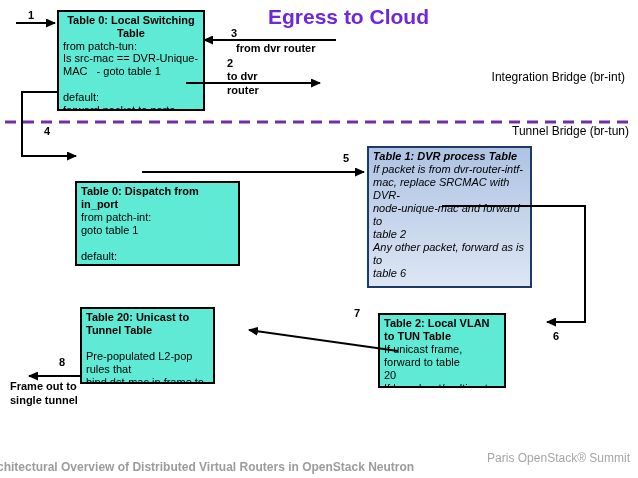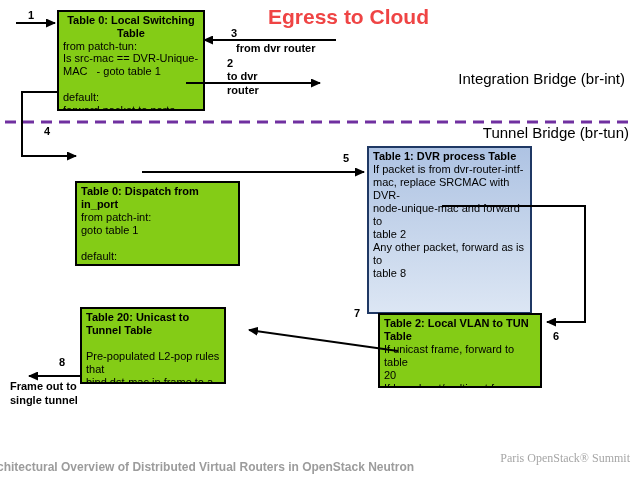--- a/index.html
+++ b/index.html
@@ -2,24 +2,24 @@
 <html><head>
 <meta charset="utf-8">
 <style>
   html,body{margin:0;padding:0;background:#fff;}
   .slide{
     position:relative;width:638px;height:478px;background:#ffffff;
     font-family:"Liberation Sans",sans-serif;color:#000;overflow:hidden;
   }
   .slide-title{
     position:absolute;left:268px;top:5px;z-index:2;
-    font-size:21px;font-weight:bold;color:#ef4444;white-space:nowrap;
+    font-size:21px;font-weight:bold;color:#6d28d9;white-space:nowrap;
   }
   .box{
-    position:absolute;z-index:1;background:#84cc16;border:2px solid #000;
+    position:absolute;z-index:1;background:#5eead4;border:2px solid #000;
     box-sizing:border-box;padding:2px 4px;font-size:11px;line-height:12.8px;
     overflow:hidden;
   }
   .box-title{font-weight:bold;white-space:pre-wrap;}
   .box-title.centered{text-align:center;}
   .box-body{white-space:pre-wrap;}
   .box-gradient{
     background:linear-gradient(180deg,#aec3e3 0%,#c3d3ea 45%,#dce6f4 100%);
     border:2px solid #1F3864;
   }
@@ -28,29 +28,29 @@
   }
   .edge-label{
     position:absolute;z-index:2;font-size:11px;font-weight:bold;
     white-space:pre-wrap;line-height:13.5px;
   }
   .plain-label{
     position:absolute;z-index:2;font-size:11px;font-weight:bold;
     white-space:pre-wrap;line-height:14px;
   }
   .bridge-label{
-    position:absolute;z-index:2;font-size:15px;white-space:nowrap;
+    position:absolute;z-index:2;font-size:12px;white-space:nowrap;
   }
   .footer-left{
     position:absolute;left:-3px;top:460px;z-index:2;
     font-size:12px;font-weight:bold;color:#9C9C9C;white-space:nowrap;
   }
   .footer-right{
     position:absolute;right:8px;top:451px;z-index:2;
-    font-size:12px;color:#A6A6A6;white-space:nowrap;font-family:Liberation Serif, serif;
+    font-size:12px;color:#A6A6A6;white-space:nowrap;
   }
   svg.overlay{
     position:absolute;left:0;top:0;z-index:5;pointer-events:none;
   }
 </style>
 </head>
 <body>
 
 <div class="slide">
 
@@ -72,39 +72,39 @@
 
   <div class="box" style="left:75px;top:142px;width:165px;height:85px;line-height:13px;margin-top:39px;">
     <div class="box-title">Table 0: Dispatch from in_port</div>
     <div class="box-body">from patch-int:
 goto table 1
 
 default:
 drop</div>
   </div>
 
-  <div class="box box-gradient" style="left:367px;top:146px;width:165px;height:168px;line-height:13px;">
+  <div class="box box-gradient" style="left:367px;top:146px;width:165px;height:142px;line-height:13px;font-style:italic;">
     <div class="box-title">Table 1: DVR process Table</div>
     <div class="box-body">If packet is from dvr-router-intf-
 mac, replace SRCMAC with DVR-
 node-unique-mac and forward to
 table 2
 Any other packet, forward as is to
-table 8</div>
+table 6</div>
   </div>
 
-  <div class="box" style="left:378px;top:313px;width:164px;height:75px;line-height:13px;">
+  <div class="box" style="left:378px;top:313px;width:128px;height:75px;line-height:13px;">
     <div class="box-title">Table 2: Local VLAN to TUN Table</div>
     <div class="box-body">If unicast frame, forward to table
 20
 If broadcast/multicast frame,
 forward to table 21</div>
   </div>
 
-  <div class="box" style="left:80px;top:307px;width:146px;height:77px;line-height:13px;">
+  <div class="box" style="left:80px;top:307px;width:135px;height:77px;line-height:13px;">
     <div class="box-title">Table 20: Unicast to Tunnel Table</div>
     <div class="box-body">
 Pre-populated L2-pop rules that
 bind dst-mac in frame to a single
 output tunnel</div>
   </div>
 
   <div class="num" style="left:28px;top:9px;">1</div>
   <div class="num" style="left:227px;top:57px;">2</div>
   <div class="num" style="left:231px;top:27px;">3</div>

